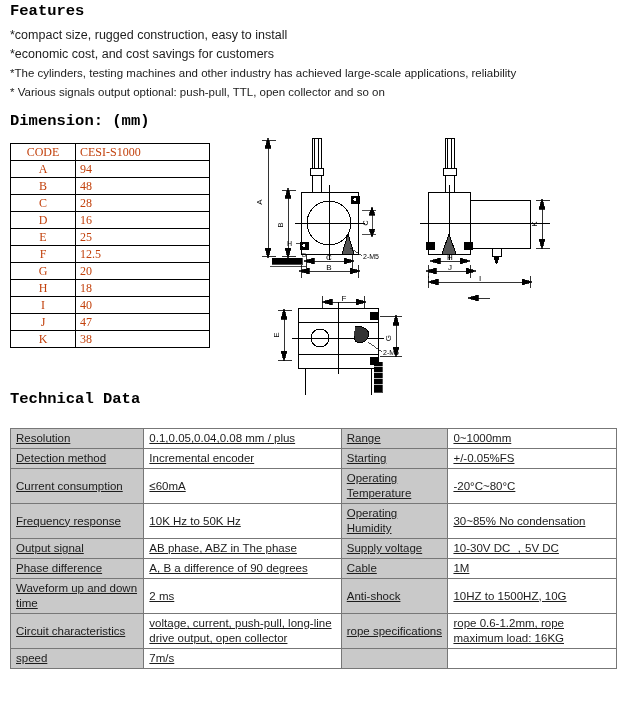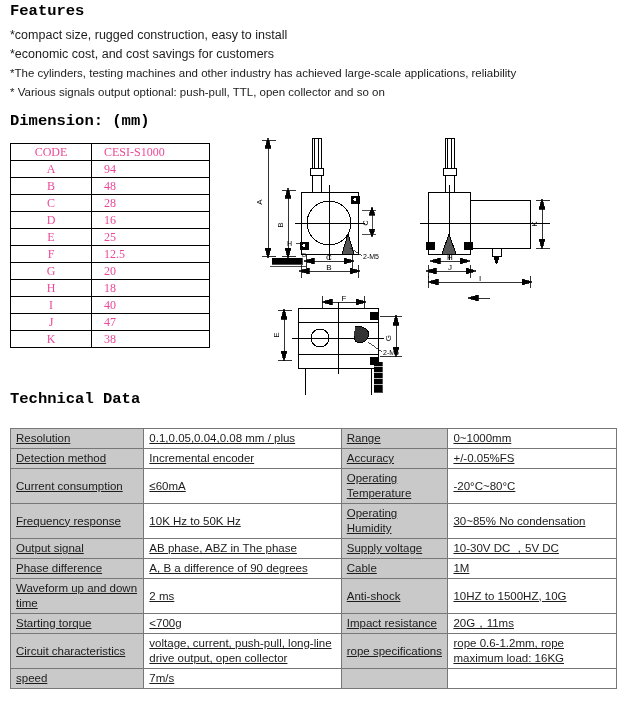--- a/index.html
+++ b/index.html
@@ -50,22 +50,22 @@
     top: 143px;
     width: 200px;
     border-collapse: collapse;
     font-family: "Liberation Serif", serif;
     font-size: 12px;
     background: #fff;
   }
   #dimension-table td {
     border: 1px solid #000;
     height: 16px;
-    padding: 0 12px;
-    color: #ec4899;
+    padding: 0 4px;
+    color: #c2410c;
   }
   #dimension-table td.code-col {
     width: 56px;
     text-align: center;
   }
   #dimension-table td.val-col {
     text-align: left;
   }
 
   
@@ -407,21 +407,21 @@
   <tbody>
     <tr>
       <td class="label">Resolution</td>
       <td class="value">0.1,0.05,0.04,0.08 mm / plus</td>
       <td class="label">Range</td>
       <td class="value">0~1000mm</td>
     </tr>
     <tr>
       <td class="label">Detection method</td>
       <td class="value">Incremental encoder</td>
-      <td class="label">Accuracy</td>
+      <td class="label">Starting</td>
       <td class="value">+/-0.05%FS</td>
     </tr>
     <tr>
       <td class="label cell-multi">Current consumption</td>
       <td class="value cell-multi">≤60mA</td>
       <td class="label cell-multi">Operating Temperature</td>
       <td class="value cell-multi">-20°C~80°C</td>
     </tr>
     <tr>
       <td class="label cell-multi">Frequency response</td>
@@ -441,26 +441,20 @@
       <td class="label">Cable</td>
       <td class="value">1M</td>
     </tr>
     <tr>
       <td class="label cell-multi">Waveform up and down time</td>
       <td class="value cell-multi">2 ms</td>
       <td class="label cell-multi">Anti-shock</td>
       <td class="value cell-multi">10HZ to 1500HZ, 10G</td>
     </tr>
     <tr>
-      <td class="label">Starting torque</td>
-      <td class="value">&lt;700g</td>
-      <td class="label">Impact resistance</td>
-      <td class="value">20G，11ms</td>
-    </tr>
-    <tr>
       <td class="label cell-multi">Circuit characteristics</td>
       <td class="value cell-multi">voltage, current, push-pull, long-line drive output, open collector</td>
       <td class="label cell-multi">rope specifications</td>
       <td class="value cell-multi">rope 0.6-1.2mm, rope maximum load: 16KG</td>
     </tr>
     <tr>
       <td class="label">speed</td>
       <td class="value">7m/s</td>
       <td class="label"></td>
       <td class="value"></td>

